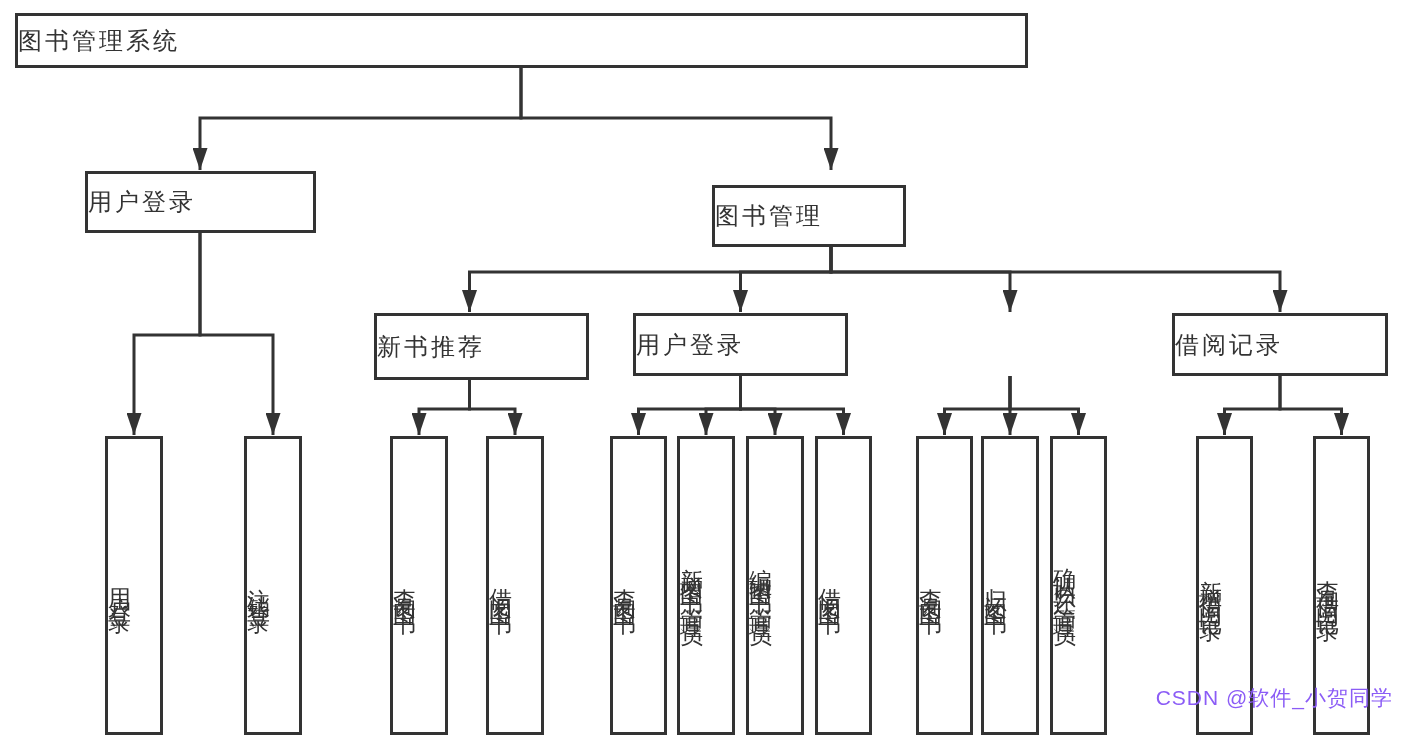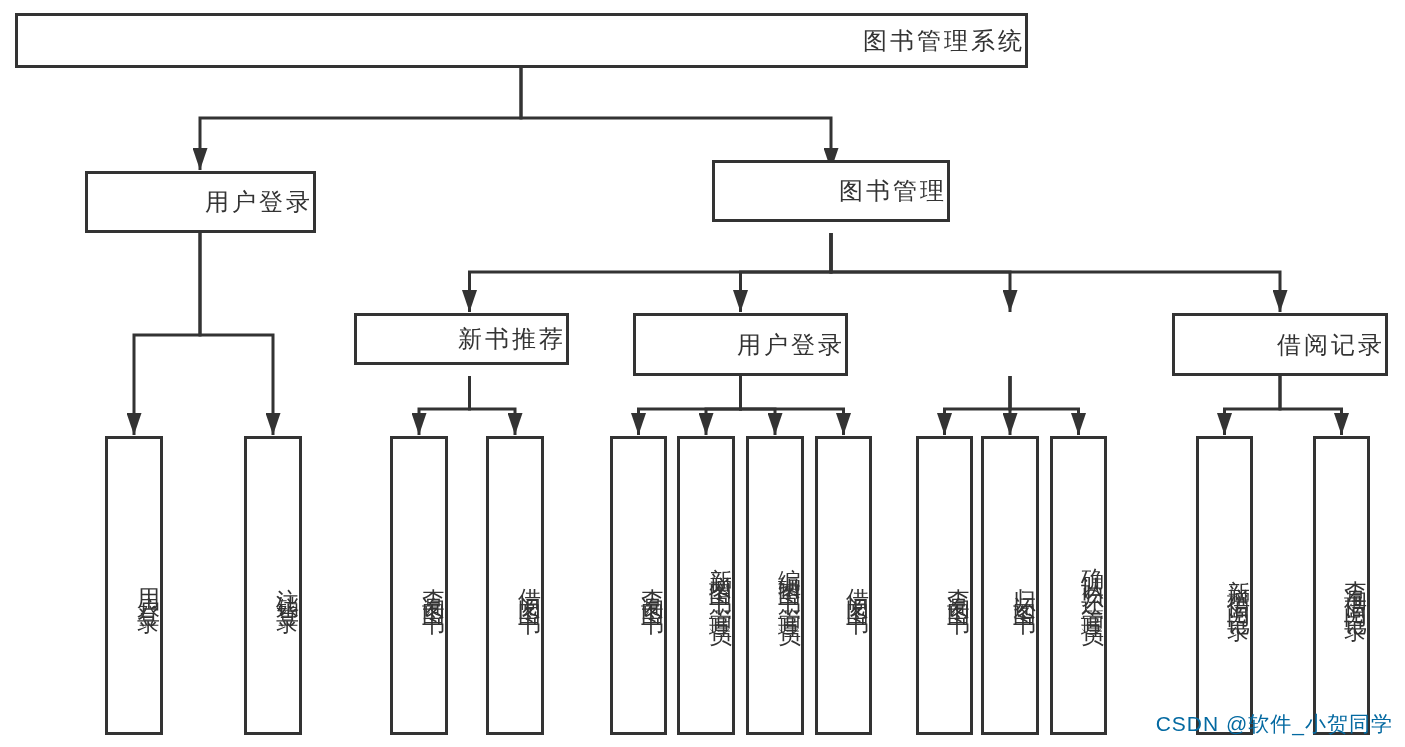--- a/index.html
+++ b/index.html
@@ -12,43 +12,43 @@
     overflow:hidden;
   }
   #edges { position:absolute; left:0; top:0; z-index:1; }
   .node {
     position:absolute;
     box-sizing:border-box;
     background:#ffffff;
     border:3px solid #333333;
     display:flex;
     align-items:center;
-    justify-content:flex-end;
+    justify-content:flex-start;
     z-index:2;
   }
   .node.h span {
     font-size:24px;
     letter-spacing:3px;
     color:#333;
     white-space:nowrap;
   }
   .node.v span {
     writing-mode:vertical-rl;
     text-orientation:mixed;
     font-size:23px;
     letter-spacing:8px;
     color:#333;
     line-height:1;
   }
   .watermark {
     position:absolute;
-    right:12px; top:710px;
+    right:12px; top:684px;
     z-index:5;
     font-size:21px;
-    color:#0369a1;
+    color:#8b5cf6;
     letter-spacing:1px;
     white-space:nowrap;
   }
 </style>
 </head>
 <body>
 
 <div id="canvas">
 
   <svg id="edges" width="1405" height="747" viewBox="0 0 1405 747">
@@ -94,25 +94,25 @@
     </g>
   </svg>
 
   <div class="node h" style="left:15px; top:13px; width:1013px; height:55px;">
     <span>图书管理系统</span>
   </div>
 
   <div class="node h" style="left:85px; top:171px; width:231px; height:62px;">
     <span>用户登录</span>
   </div>
-  <div class="node h" style="left:712px; top:160px; width:238px; height:62px;padding-left:36px;">
+  <div class="node h" style="left:712px; top:185px; width:194px; height:62px;">
     <span>图书管理</span>
   </div>
 
-  <div class="node h" style="left:354px; top:313px; width:215px; height:52px;padding-left:8px;">
+  <div class="node h" style="left:374px; top:313px; width:215px; height:67px;">
     <span>新书推荐</span>
   </div>
   <div class="node h" style="left:633px; top:313px; width:215px; height:63px;">
     <span>用户登录</span>
   </div>
   <div class="node h" style="left:1172px; top:313px; width:216px; height:63px;">
     <span>借阅记录</span>
   </div>
 
   <div class="node v" style="left:105px; top:436px; width:58px; height:299px;">

